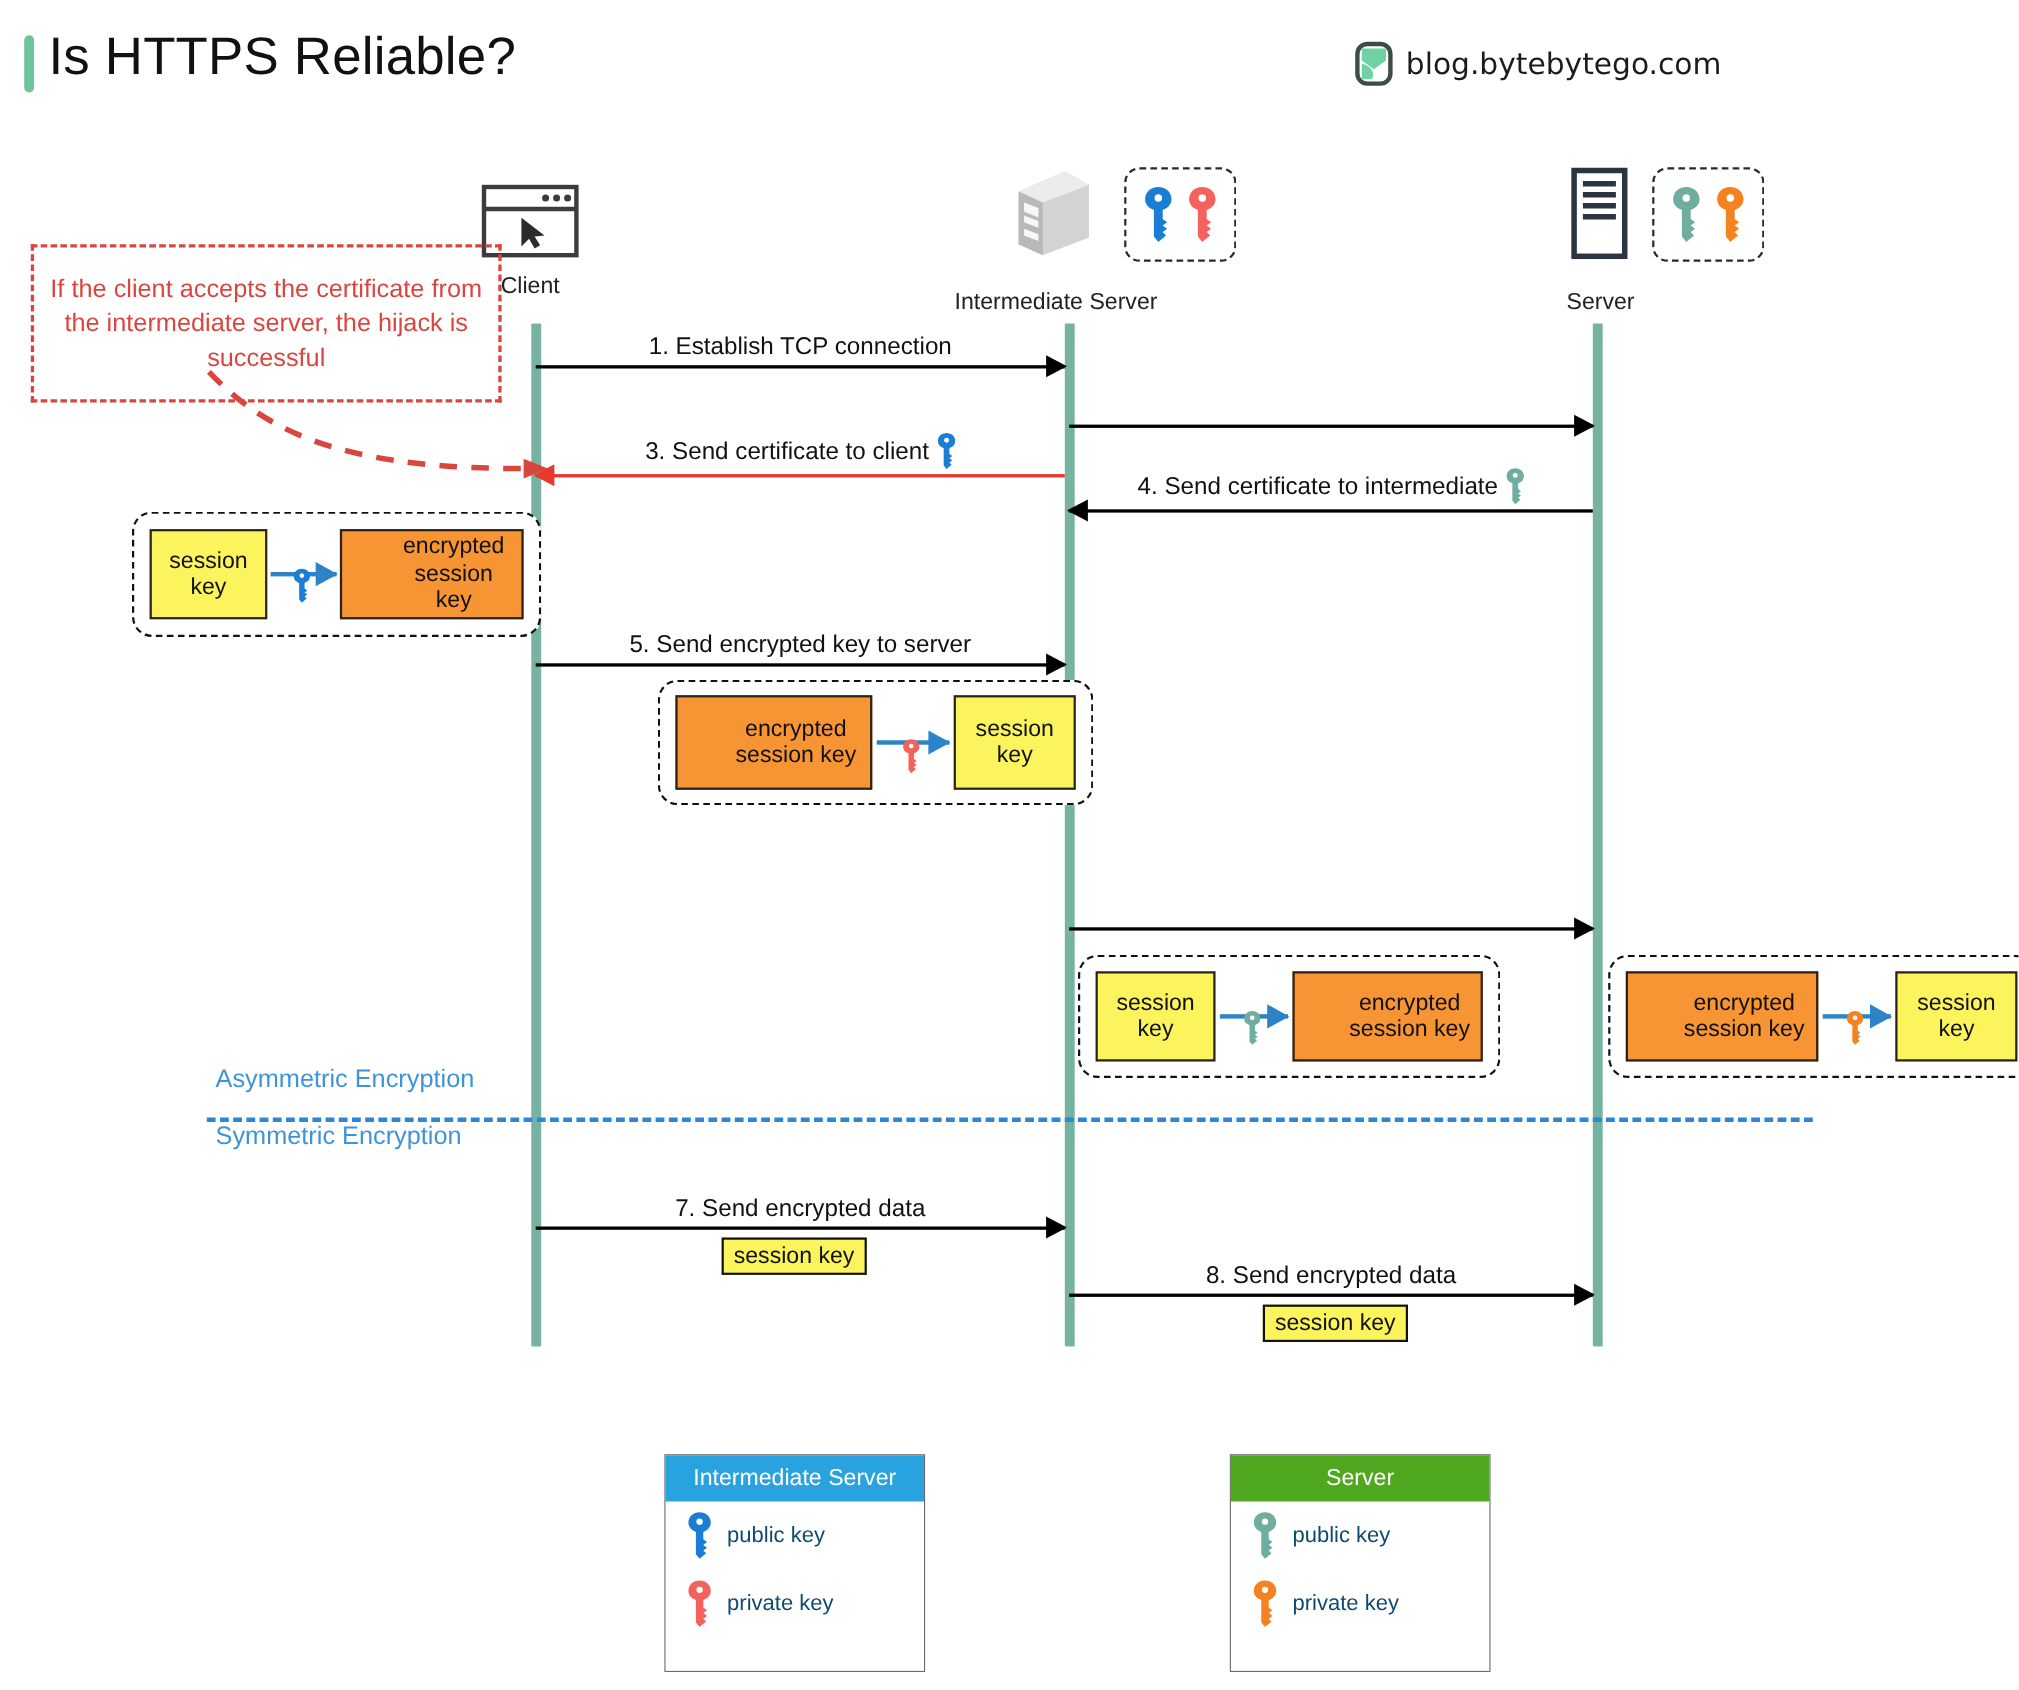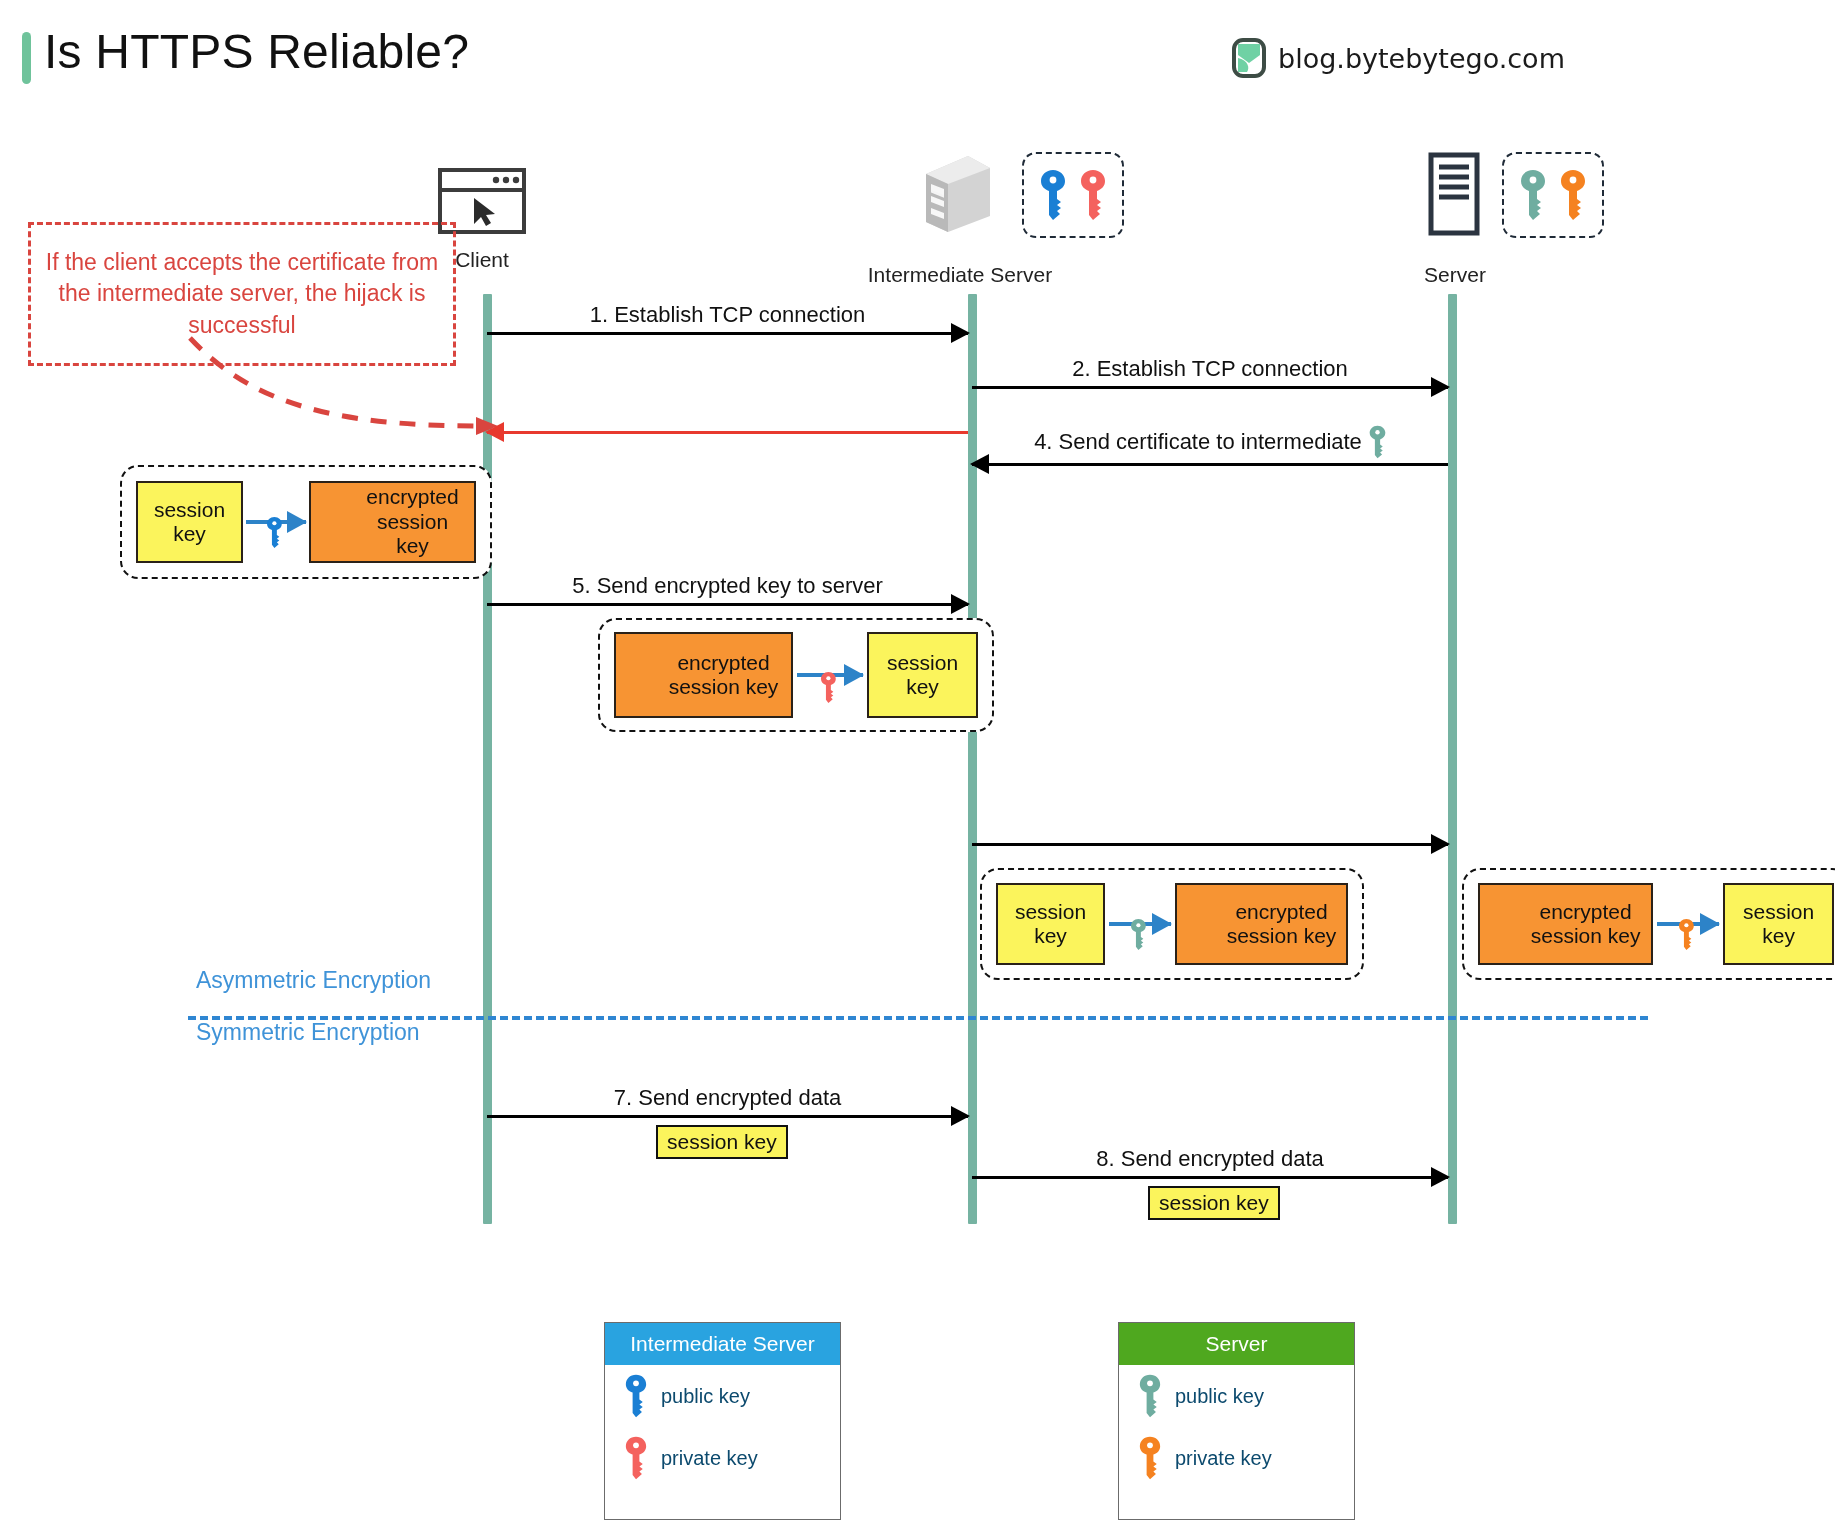--- a/index.html
+++ b/index.html
@@ -148,26 +148,32 @@
   <path d="M318 96 L296 87 L296 105 Z" fill="#d9453f"></path>
 </svg>
 
 <div class="msg" style="left:487px;top:295px;width:481px;height:40px">
   <div class="lbl">1. Establish TCP connection</div>
   <div class="line"></div>
   <div class="arrowhead r"></div>
 </div>
 
 <div class="msg" style="left:972px;top:349px;width:476px;height:40px">
-  <div class="lbl">2. Establish TCP connection</div>
   <div class="line"></div>
   <div class="arrowhead r"></div>
 </div>
 
 <div class="msg" style="left:487px;top:394px;width:481px;height:40px">
+  <div class="lbl">
+    <span>3. Send certificate to client</span>
+    <svg width="17" height="34" viewBox="0 0 26 52">
+      <path d="M13 1 C20 1 25 6 25 12 C25 17 22 20 17 22 L17 30 L21 33 L17 36 L21 39 L17 42 L20 45 L13 51 L9 46 L9 22 C4 20 1 17 1 12 C1 6 6 1 13 1 Z" fill="#1a7fd4"></path>
+      <circle cx="13" cy="11" r="3.4" fill="#ffffff"></circle>
+    </svg>
+  </div>
   <div class="line red"></div>
   <div class="arrowhead l red"></div>
 </div>
 
 <div class="msg" style="left:972px;top:426px;width:476px;height:40px">
   <div class="lbl">
     <span>4. Send certificate to intermediate</span>
     <svg width="17" height="34" viewBox="0 0 26 52">
       <path d="M13 1 C20 1 25 6 25 12 C25 17 22 20 17 22 L17 30 L21 33 L17 36 L21 39 L17 42 L20 45 L13 51 L9 46 L9 22 C4 20 1 17 1 12 C1 6 6 1 13 1 Z" fill="#6fada0"></path>
       <circle cx="13" cy="11" r="3.4" fill="#ffffff"></circle>

